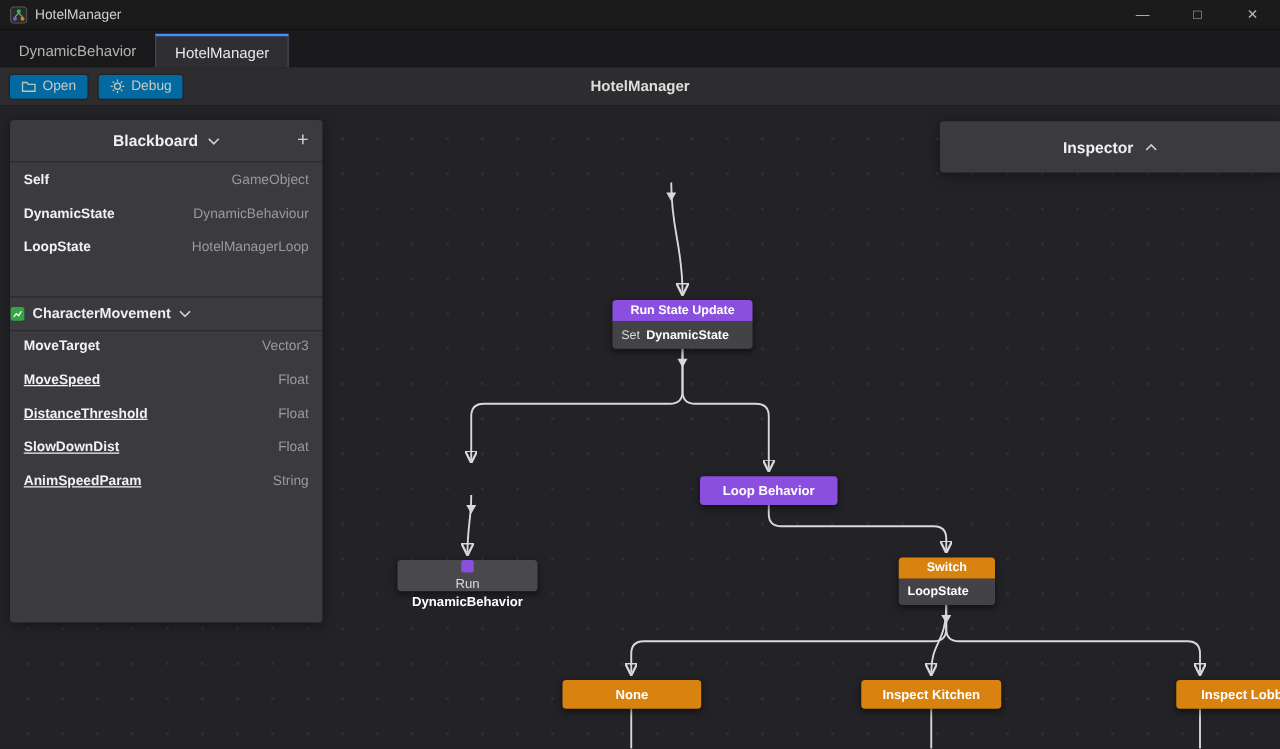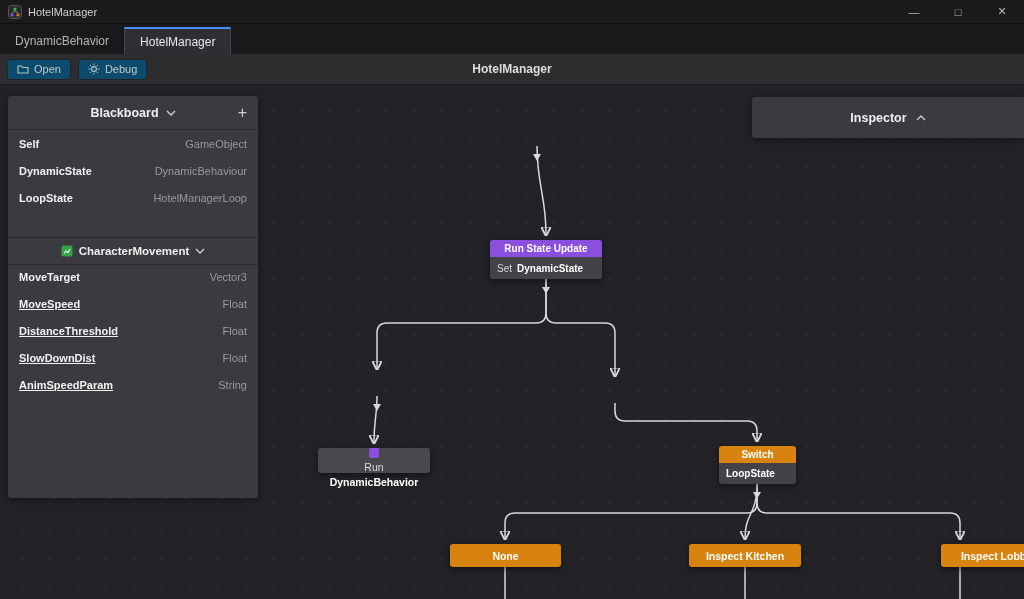--- a/index.html
+++ b/index.html
@@ -28,21 +28,21 @@
   .tab.active { background:#2e2e33; color:#e9e9e9;
     border-top:2px solid var(--accent-blue,#4a8cf7);
     border-left:1px solid #46464c; border-right:1px solid #46464c; }
 
   
   .toolbar { position:absolute; top:54px; left:0; right:0; height:31px;
     background:#2d2d30; border-bottom:1px solid #1d1d1f; display:flex;
     align-items:center; padding:0 7px; z-index:30; }
   .toolbar-title { position:absolute; left:0; right:0; text-align:center;
     font-size:12px; font-weight:bold; color:#dedede; pointer-events:none; }
-  .tool-btn { display:flex; align-items:center; gap:5px; background:#0c4a6e;
+  .tool-btn { display:flex; align-items:center; gap:5px; background:#0369a1;
     border:1px solid #232325; border-radius:3px; height:21px; padding:0 9px;
     font-size:11px; color:#c3ccc3; margin-right:7px; position:relative; z-index:1; }
 
   
   .main { position:absolute; top:85px; left:0; right:0; bottom:0;
     background-color:#232327;
     background-image:radial-gradient(circle,#2f2f35 1px,transparent 1.3px);
     background-size:28px 28px; background-position:8px 12px; }
   .edges { position:absolute; top:0; left:0; pointer-events:none; }
   .edges path { stroke:#d9d9d9; stroke-width:1.5; fill:none; }
@@ -55,21 +55,21 @@
     gap:7px; border-bottom:1px solid #2a2a2e; font-weight:bold; font-size:12.5px;
     color:#f0f0f0; position:relative; }
   .bb-add { position:absolute; right:11px; top:50%; transform:translateY(-50%);
     color:#d0d0d0; font-size:16px; font-weight:normal; line-height:1; }
   .bb-rows { padding:8px 0 6px 0; }
   .bb-row { height:27px; display:flex; align-items:flex-start; padding:0 11px; font-size:11px; }
   .bb-name { font-weight:bold; color:#f2f2f2; }
   .bb-name.u { text-decoration:underline; }
   .bb-type { margin-left:auto; color:#9a9a9a; font-weight:normal; }
   .bb-spacer { height:12px; }
-  .bb-group-header { height:28px; display:flex; align-items:center; justify-content:center;
+  .bb-group-header { height:28px; display:flex; align-items:center; 
     gap:6px; font-weight:bold; font-size:11.5px; color:#efefef;
     border-top:1px solid #2a2a2e; border-bottom:1px solid #2a2a2e; }
   .group-icon { width:12px; height:12px; display:inline-flex; }
 
   .inspector { position:absolute; right:0; top:12px; width:272px; height:41px;
     background:#3a3a3f; border-radius:3px 0 0 3px; display:flex; align-items:center;
     justify-content:center; gap:9px; font-weight:bold; font-size:12.5px; color:#f0f0f0;
     box-shadow:0 2px 10px rgba(0,0,0,.4); z-index:10; }
 
   .chev { display:inline-flex; }
@@ -180,20 +180,23 @@
   <div class="node" style="left:490px; top:155px; width:112px;">
     <div class="node-header purple">
       <span>Run State Update</span>
     </div>
     <div class="node-body" style="height:22px; gap:5px;">
       <span class="prefix-txt">Set</span>
       <span class="value-txt">DynamicState</span>
     </div>
   </div>
 
+  <div class="leaf purple" style="left:560px; top:296px; width:110px; height:23px;">
+    <span>Loop Behavior</span>
+  </div>
 
   <div class="leaf dark" style="left:318px; top:363px; width:112px; height:25px;">
     <span class="mini-icon"></span>
     <span class="prefix-txt">Run</span>
     <span class="value-txt">DynamicBehavior</span>
   </div>
 
   <div class="node" style="left:719px; top:361px; width:77px;">
     <div class="node-header orange">
       <span>Switch</span>

